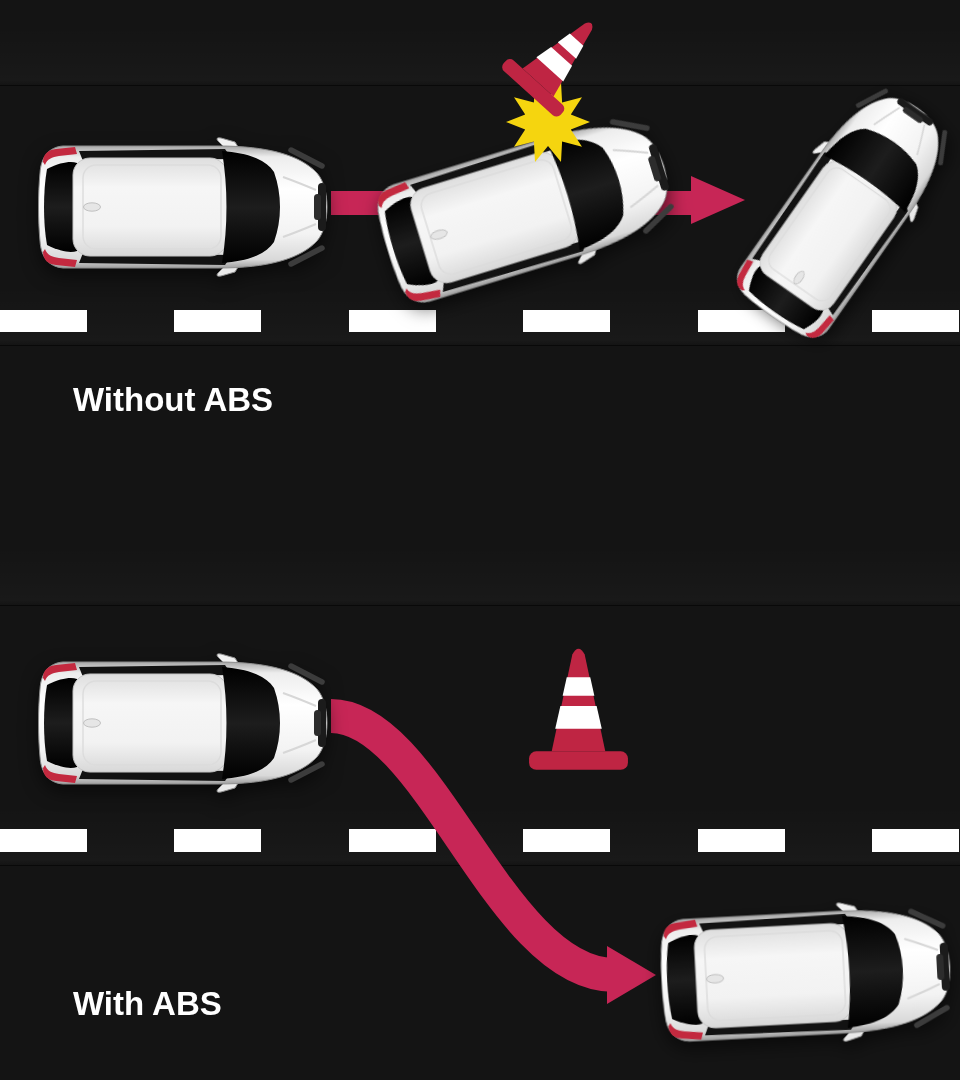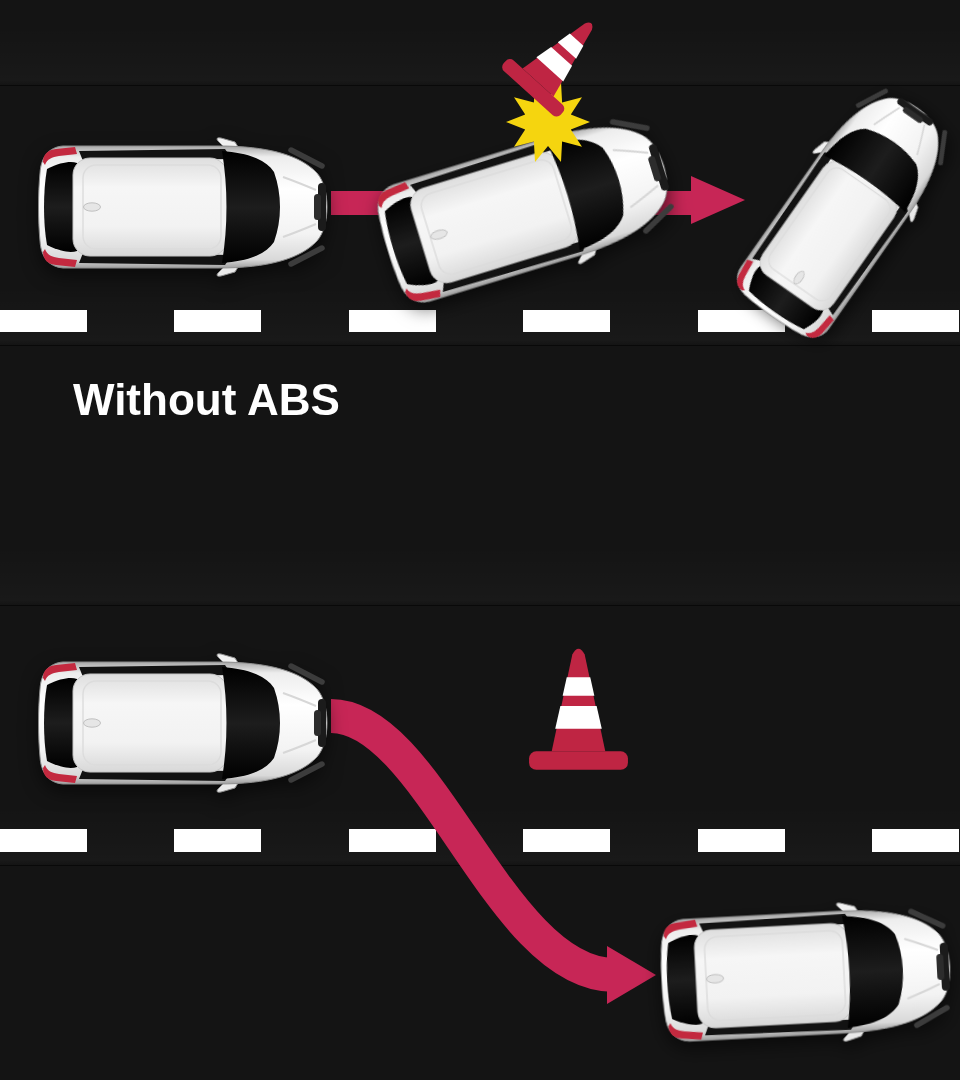--- a/index.html
+++ b/index.html
@@ -7,21 +7,21 @@
     position:relative;width:960px;height:1080px;overflow:hidden;
     background:var(--background,#141414);
     font-family:"Liberation Sans","DejaVu Sans",sans-serif;
   }
   .seam{position:absolute;left:0;width:100%;height:60px;pointer-events:none;
     background:linear-gradient(to bottom, rgba(255,255,255,0) 0%, rgba(255,255,255,0.02) 92%, rgba(255,255,255,0) 100%);
     border-bottom:1px solid rgba(0,0,0,0.55);}
   .scene{position:absolute;left:0;top:0;}
   .panel-label{
     position:absolute;left:73px;color:var(--label-white,#fff);
-    font-size:44px;line-height:46px;font-weight:bold;letter-spacing:0px;white-space:nowrap;
+    font-size:33px;line-height:46px;font-weight:bold;letter-spacing:0px;white-space:nowrap;
   }
   #label-top{top:377px;}
   #label-bottom{top:981px;}
   .fill-accent{fill:var(--accent-arrow,#C72656);}
   .stroke-accent{stroke:var(--accent-arrow,#C72656);}
   .fill-cone{fill:var(--cone-red,#BF2543);}
   .fill-burst{fill:var(--burst-yellow,#F5D50F);}
   .fill-lane{fill:var(--lane-white,#fff);}
   .car{filter:drop-shadow(0px 7px 9px rgba(0,0,0,0.55));}
 </style>
@@ -152,14 +152,15 @@
     <g class="car" transform="translate(183,723)">
       <use href="#car" x="-150" y="-70" width="300" height="140"></use>
     </g>
 
     <g class="car" transform="translate(806,974) rotate(-3)">
       <use href="#car" x="-150" y="-70" width="300" height="140"></use>
     </g>
   </svg>
 
   <div class="panel-label" id="label-top">Without ABS</div>
+  <div class="panel-label" id="label-bottom">With ABS</div>
 
 </div>
 
 </body></html>

